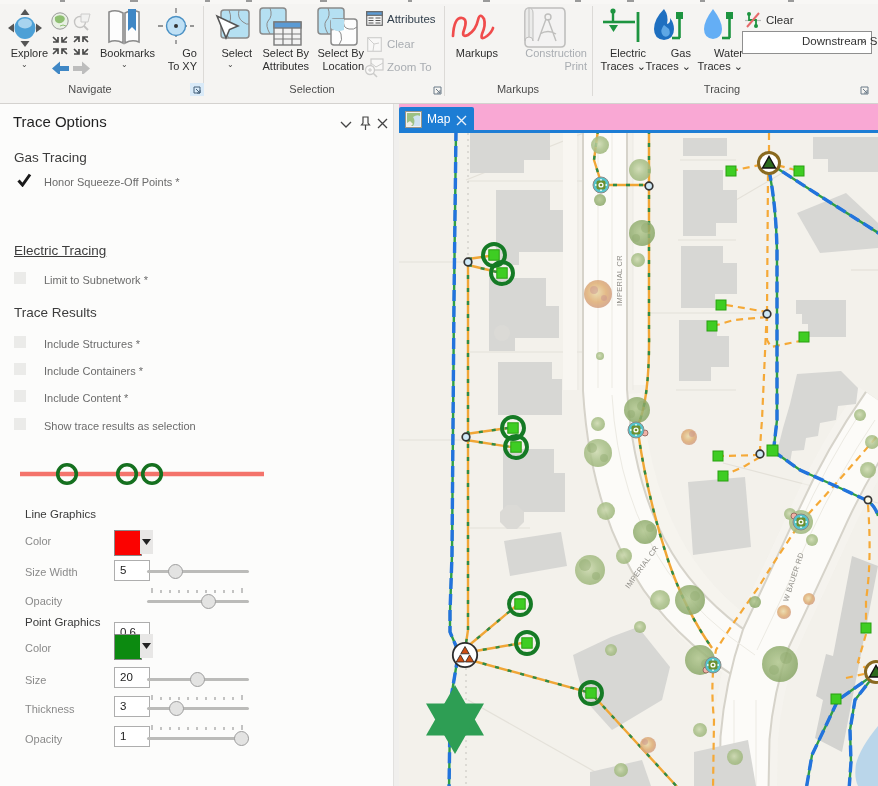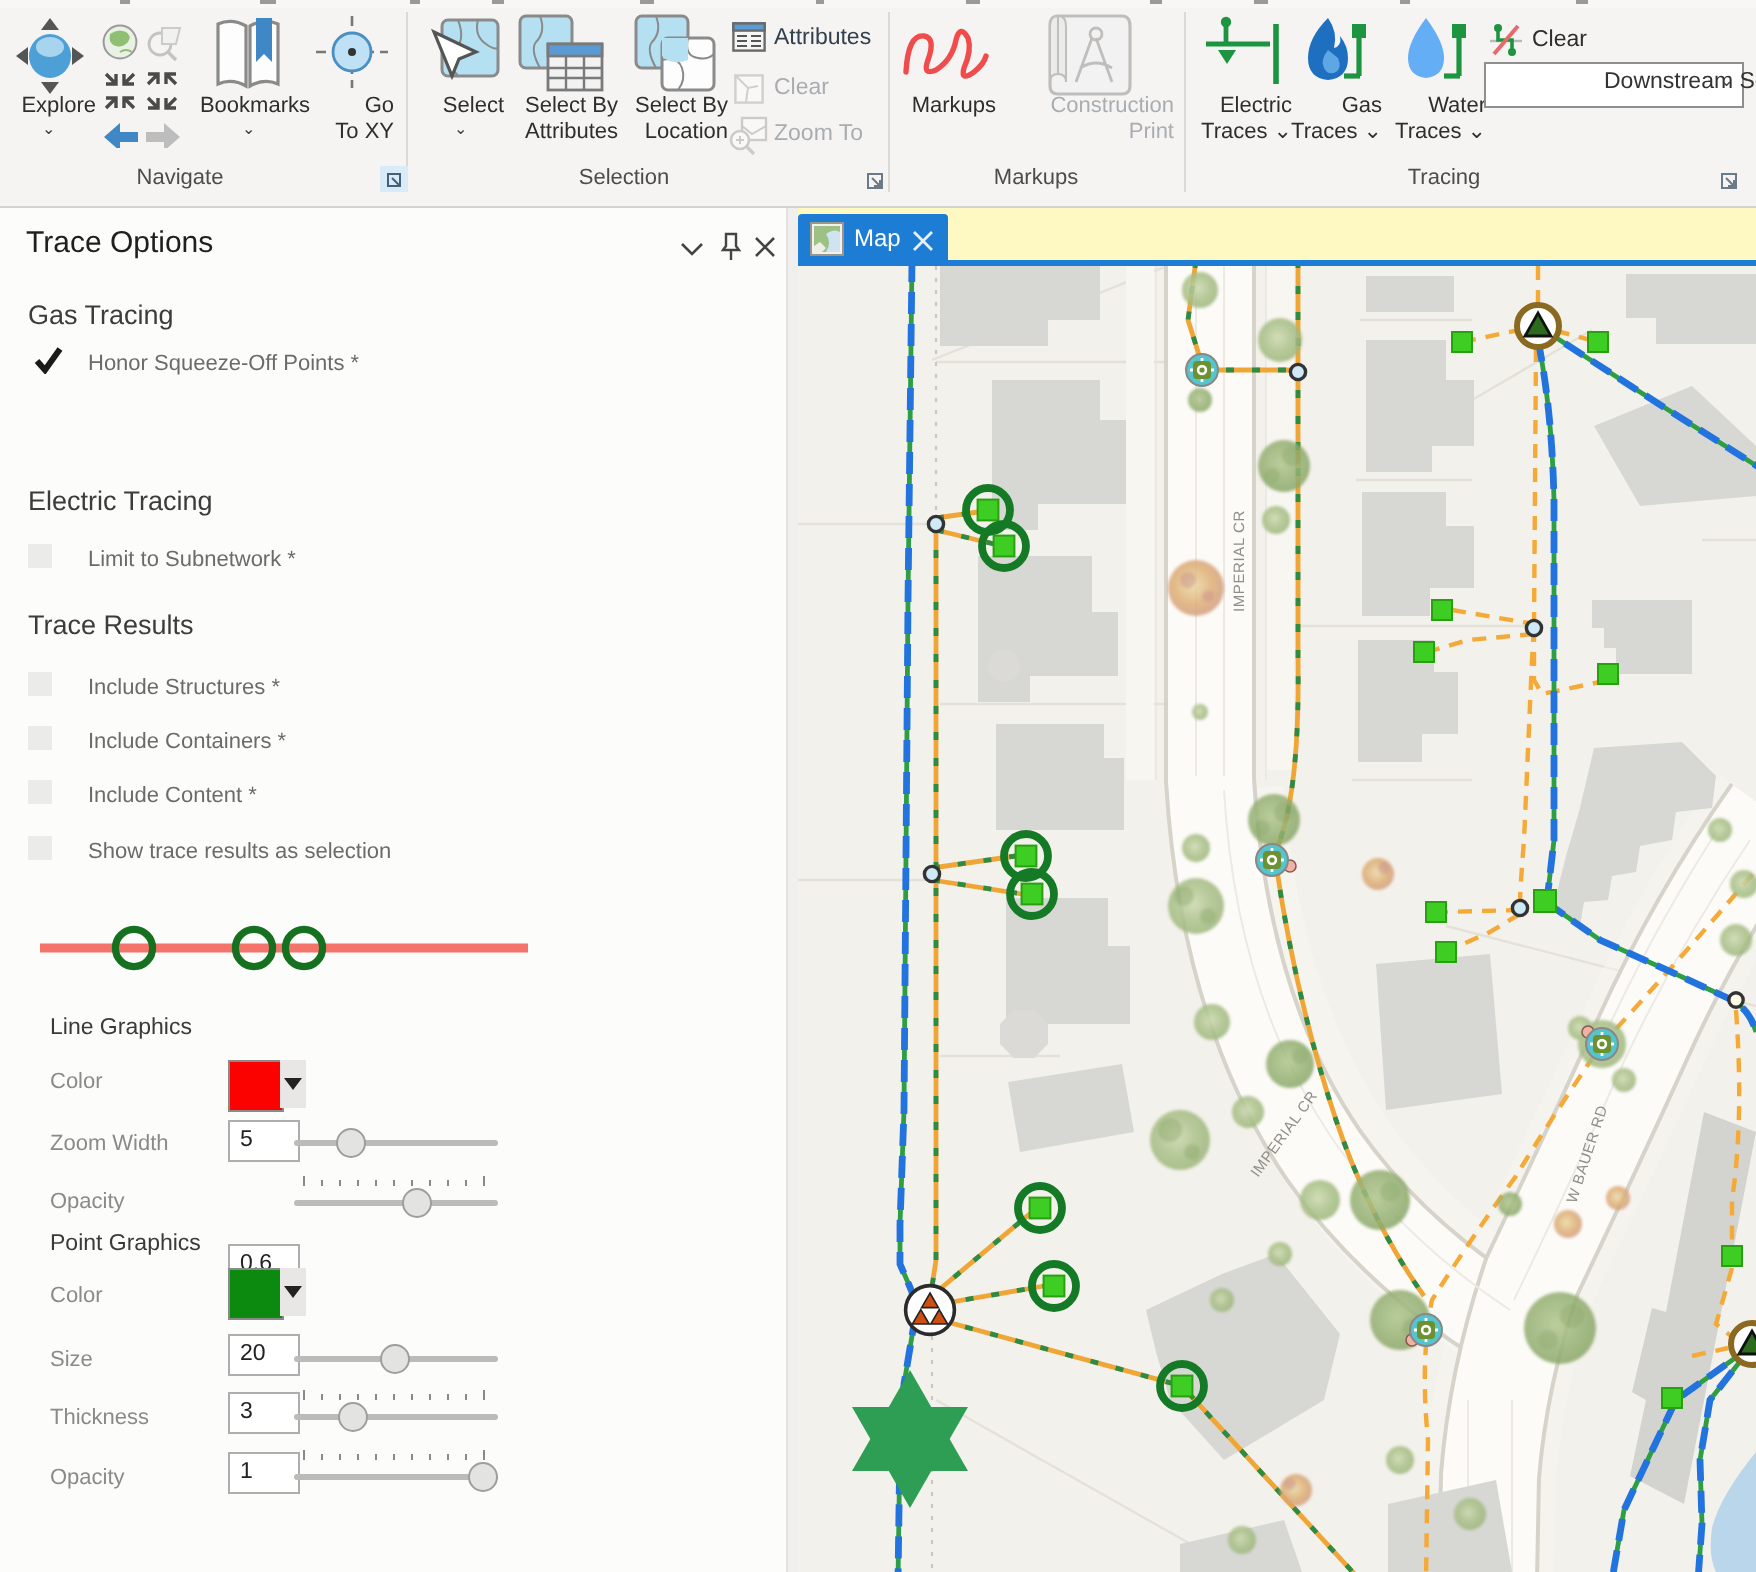--- a/index.html
+++ b/index.html
@@ -20,21 +20,21 @@
   .plabel{position:absolute;font-size:11px;color:#6b6b6b;left:44px;}
   .pgray{position:absolute;font-size:11px;color:#8a8a8a;left:25px;}
   .pdark{position:absolute;font-size:11.5px;color:#3a3a3a;left:25px;}
   .cbox{position:absolute;left:14px;width:12px;height:12px;background:#ebebe9;}
   .inp{position:absolute;left:114px;width:29px;height:19px;background:#fff;border:1px solid #aeaeae;font-size:11.5px;color:#222;padding-left:5px;line-height:19px;}
   .track{position:absolute;left:147px;width:102px;height:3px;background:#bbbbb9;border-radius:2px;}
   .knob{position:absolute;width:13px;height:13px;border-radius:50%;background:#e3e3e2;border:1px solid #9e9e9e;}
   .swdd{position:absolute;left:140px;width:13px;height:24px;background:#e8e7e6;}
   
   #gutter{position:absolute;left:394px;top:104px;width:5px;height:682px;background:#f0efed;}
-  #maparea{position:absolute;left:399px;top:104px;width:479px;height:682px;background:#fef9c3;}
+  #maparea{position:absolute;left:399px;top:104px;width:479px;height:682px;background:#f9a8d4;}
   #mtab{position:absolute;left:0;top:3px;width:75px;height:26px;background:#1d7dd4;border-radius:2px 2px 0 0;}
   #mtabline{position:absolute;left:0;top:26px;width:479px;height:3px;background:#1d7dd4;}
 </style>
 </head>
 <body>
 <div id="ribbon">
 
   <div style="position:absolute;left:0;top:0;width:878px;height:4px;background:#f8f7f5;"></div>
   <svg class="abs" style="left:0;top:0" width="878" height="4" viewBox="0 0 878 4">
     <g fill="#9a9a9a">
@@ -234,21 +234,21 @@
   <svg class="abs" style="left:377px;top:14px" width="11" height="11" viewBox="0 0 11 11">
       <path d="M1 1 l9 9 M10 1 l-9 9" stroke="#444" stroke-width="1.3"></path>
     </svg>
 
   <div class="phead" style="top:46px;">Gas Tracing</div>
   <svg class="abs" style="left:17px;top:69px" width="15" height="14" viewBox="0 0 15 14">
       <path d="M1.5 7.5 l4 4.5 L13 1.5" stroke="#1a1a1a" stroke-width="3" fill="none"></path>
     </svg>
   <div class="plabel" style="top:72px;">Honor Squeeze-Off Points *</div>
 
-  <div class="phead" style="top:139px;">Electric Tracing</div>
+  <div class="phead" style="top:139px;text-decoration:underline;">Electric Tracing</div>
   <div class="cbox" style="top:168px;"></div>
   <div class="plabel" style="top:170px;">Limit to Subnetwork *</div>
 
   <div class="phead" style="top:201px;">Trace Results</div>
   <div class="cbox" style="top:232px;"></div>
   <div class="plabel" style="top:234px;">Include Structures *</div>
   <div class="cbox" style="top:259px;"></div>
   <div class="plabel" style="top:261px;">Include Containers *</div>
   <div class="cbox" style="top:286px;"></div>
   <div class="plabel" style="top:288px;">Include Content *</div>
@@ -262,21 +262,21 @@
     <circle cx="152" cy="15" r="9.3" fill="none" stroke="#15701f" stroke-width="3.6"></circle>
   </svg>
 
   <div class="pdark" style="top:404px;">Line Graphics</div>
   <div class="pgray" style="top:431px;">Color</div>
   <div class="abs" style="left:114px;top:426px;width:26px;height:24px;background:#fb0200;border:1px solid #8a8a8a;"></div>
   <div class="swdd" style="top:426px;"></div>
   <svg class="abs" style="left:142px;top:435px" width="9" height="6" viewBox="0 0 9 6">
       <path d="M0 0 h9 l-4.5 6z" fill="#222"></path>
     </svg>
-  <div class="pgray" style="top:462px;">Zoom Width</div>
+  <div class="pgray" style="top:462px;">Size Width</div>
   <div class="inp" style="top:456px;">5</div>
   <div class="track" style="top:466px;"></div>
   <div class="knob" style="left:168px;top:460px;"></div>
   <div class="pgray" style="top:491px;">Opacity</div>
   <div class="inp" style="top:484px;margin-top:34px;">0.6</div>
   <svg class="abs" style="left:150px;top:484px" width="96" height="6" viewBox="0 0 96 6">
     <g stroke="#8a8a8a">
         <line x1="2" y1="0" x2="2" y2="5"></line>
         <line x1="11" y1="2" x2="11" y2="5"></line>
         <line x1="20" y1="2" x2="20" y2="5"></line>

